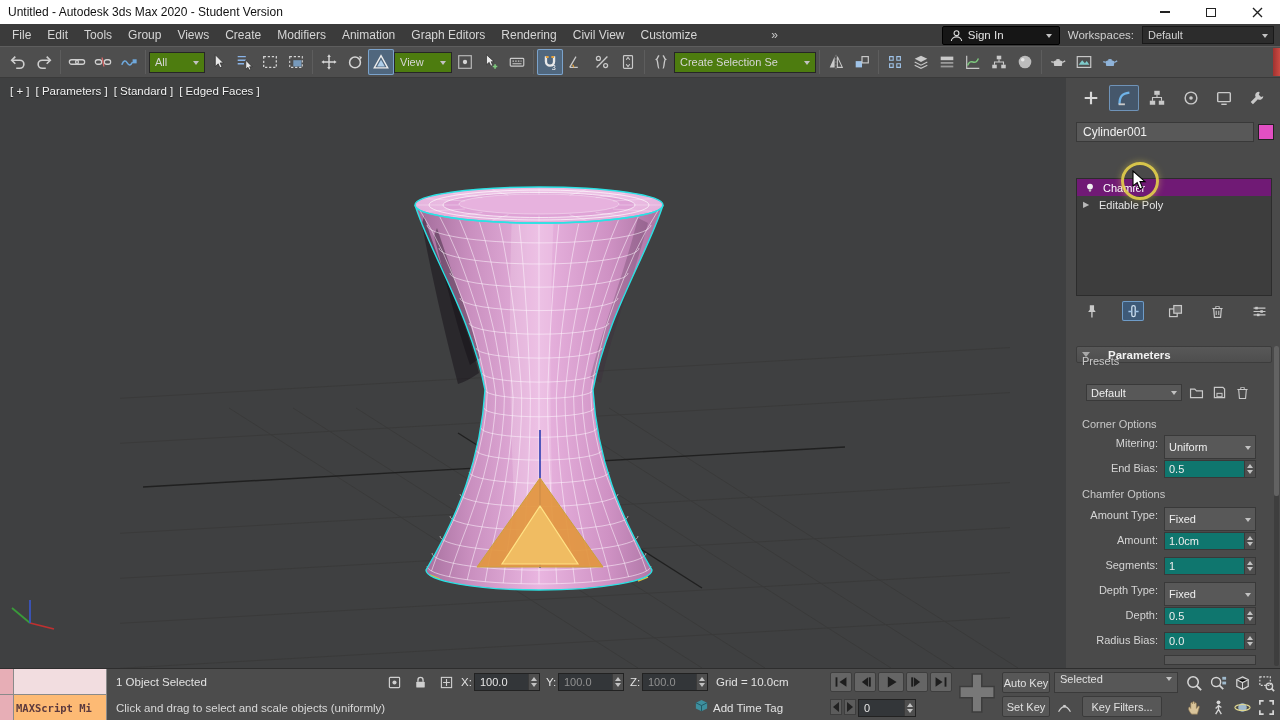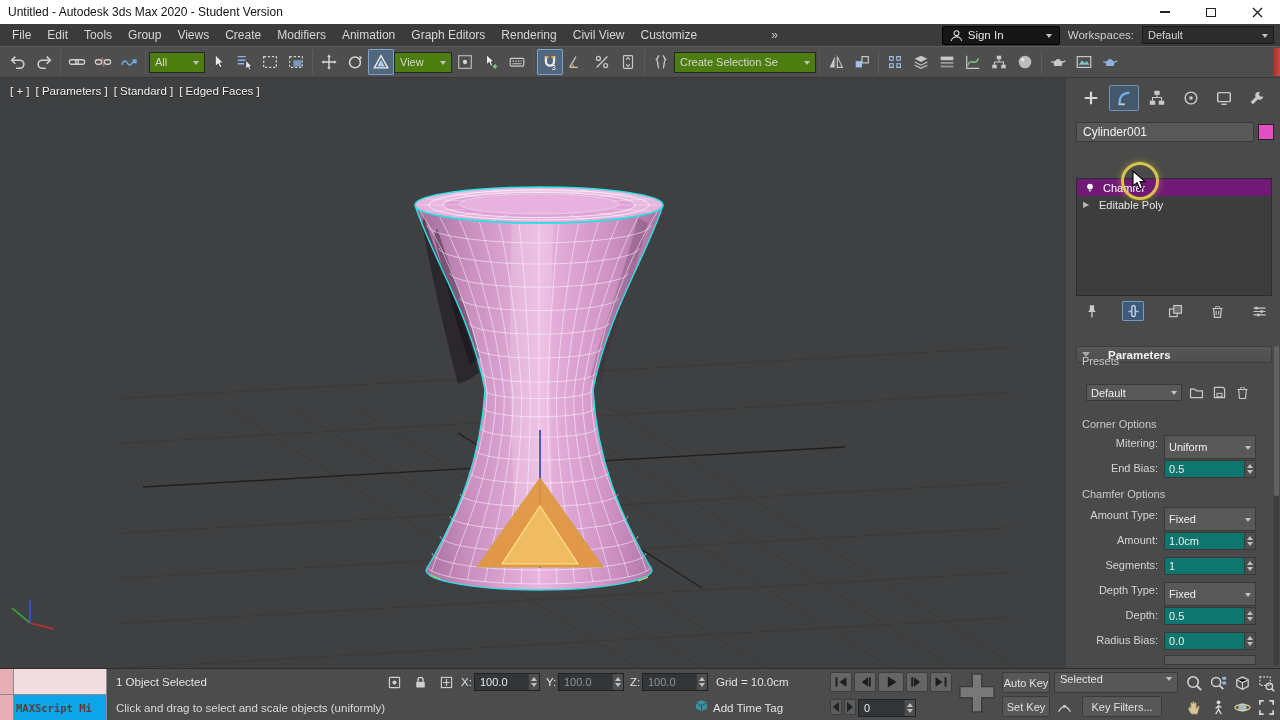--- a/index.html
+++ b/index.html
@@ -74,21 +74,21 @@
 .vscroll{position:absolute;right:1px;top:268px;bottom:2px;width:5px;background:#3e3e3e;border-radius:2px}
 .vthumb{position:absolute;left:0;top:0;width:5px;height:150px;background:#626262;border-radius:2px}
 .sliver{position:absolute;left:92px;top:577px;width:92px;height:10px;background:#585858;border:1px solid #393939}
 
 
 .statusbar{position:absolute;left:0;top:668px;width:1280px;height:52px;background:#4c4c4c;border-top:1px solid #2e2e2e;font-size:11.5px;color:#e2e2e2}
 .mxs{position:absolute;left:0;top:0;width:107px;height:52px;display:grid;grid-template-columns:14px 93px;grid-template-rows:26px 26px}
 .mxs div{border-right:1px solid #8a8a8a;border-bottom:1px solid #8a8a8a}
 .mxs-p{background:#e7aeb6}
 .mxs-lp{background:#f2dde0}
-.mxs-w{background:#0ea5e9;display:flex;align-items:center;padding-left:2px;font-family:"DejaVu Sans Mono",monospace;font-size:10.5px;color:#5c3a3e;font-weight:bold;overflow:hidden;white-space:nowrap}
+.mxs-w{background:#fdba74;display:flex;align-items:center;padding-left:2px;font-family:"DejaVu Sans Mono",monospace;font-size:10.5px;color:#5c3a3e;font-weight:bold;overflow:hidden;white-space:nowrap}
 .st-text{position:absolute;white-space:nowrap}
 .sico{position:absolute;width:20px;height:20px;display:flex;align-items:center;justify-content:center}
 .st-field{position:absolute;height:18px;display:flex;background:#333639;border:1px solid #222;color:#e6e6e6}
 .st-field .fv{flex:1;display:flex;align-items:center;padding-left:5px;font-size:11px}
 .st-field .gray{color:#909090}
 .pbb{position:absolute;height:20px;background:#656565;border:1px solid #3e3e3e;border-radius:2px;display:flex;align-items:center;justify-content:center}
 .stepb{position:absolute;width:12px;height:16px;background:#5c5c5c;border:1px solid #3e3e3e;display:flex;align-items:center;justify-content:center}
 .kbtn{position:absolute;height:21px;background:#575757;border:1px solid #3a3a3a;border-radius:2px;display:flex;align-items:center;justify-content:center;font-size:11px;color:#e0e0e0}
 .kdd{position:absolute;height:21px;background:#575757;border:1px solid #3a3a3a;display:flex;padding:0 5px;font-size:11px;color:#e0e0e0}
 .navgrid{position:absolute;left:1182px;top:2px;display:grid;grid-template-columns:repeat(4,24px);grid-template-rows:24px 24px}

